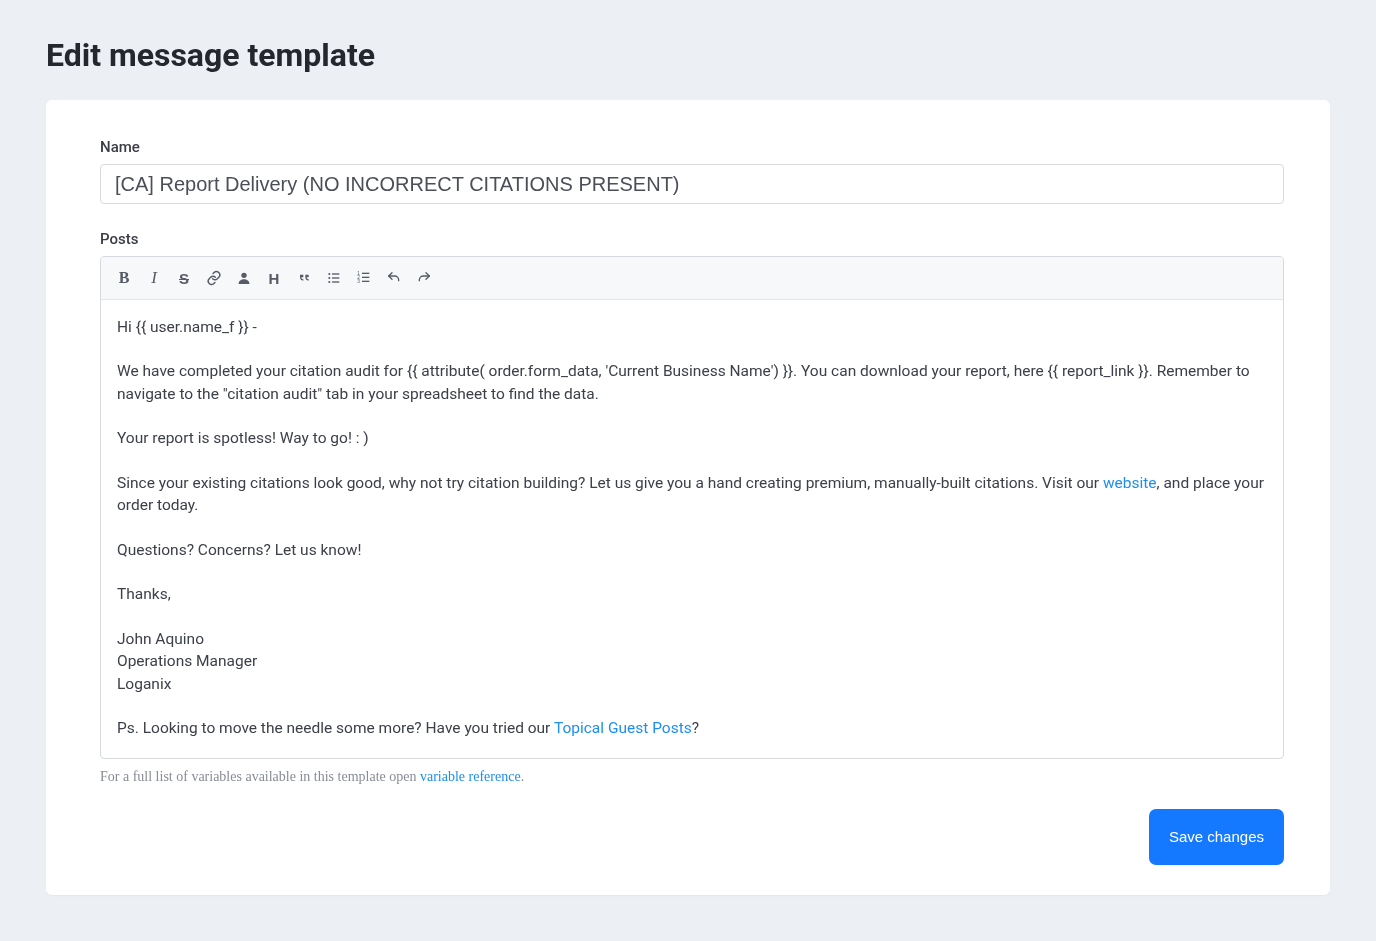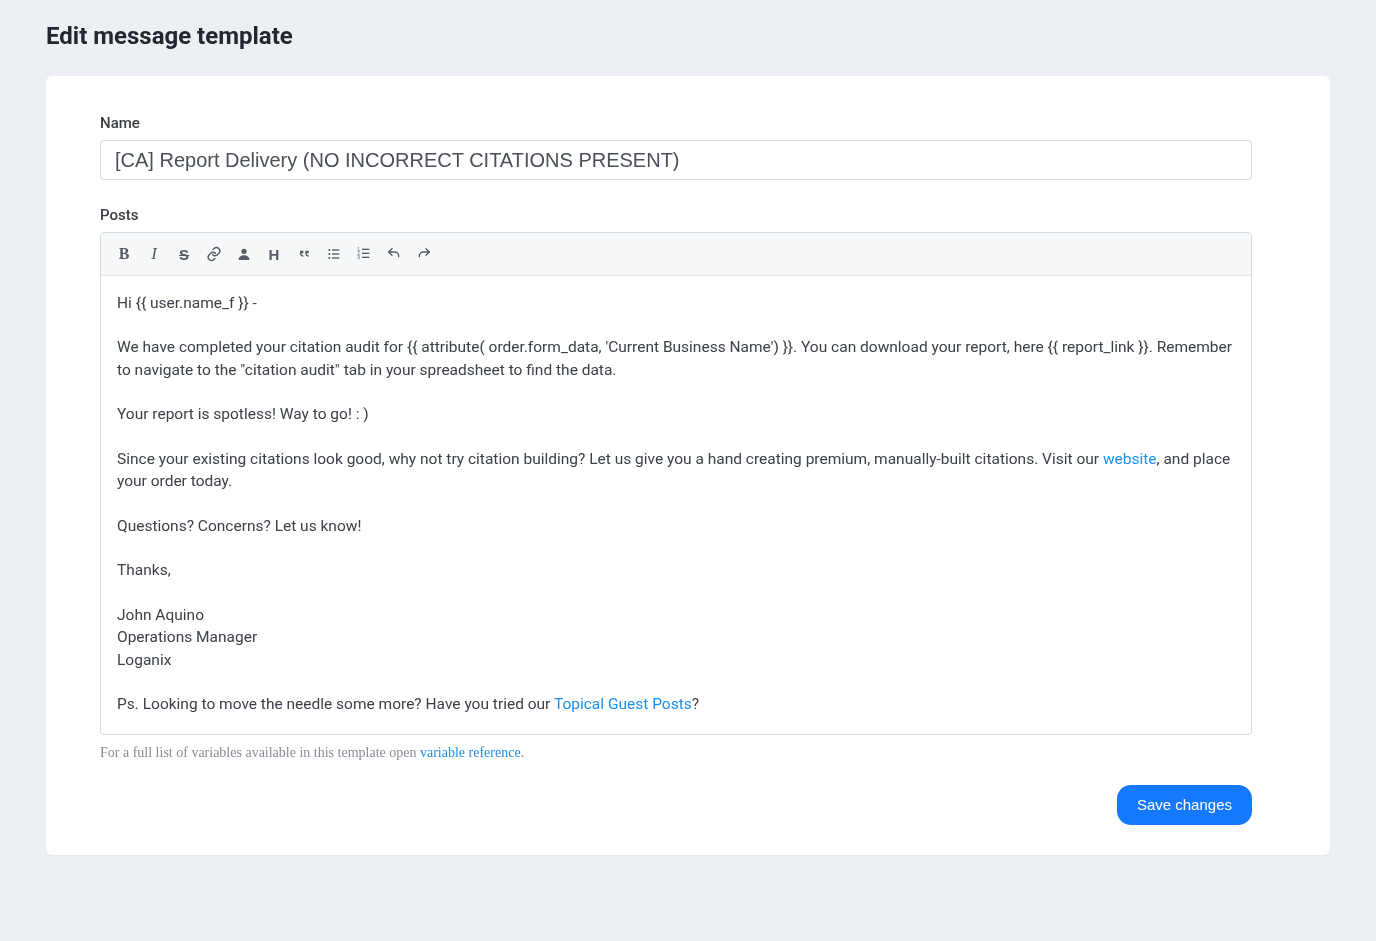--- a/index.html
+++ b/index.html
@@ -8,29 +8,29 @@
     background: #eceff3;
     font-family: -apple-system, BlinkMacSystemFont, "Segoe UI", Roboto, "Helvetica Neue", Arial, sans-serif;
     color: #2c2f36;
     width: 1376px;
     min-height: 941px;
   }
   .page {
     padding: 18px 46px 40px 46px;
   }
   h1.page-title {
-    font-size: 24px;
+    font-size: 32px;
     font-weight: 700;
     color: #24272d;
-    margin: 4px 0 26px 0;
+    margin: 18px 0 26px 0;
   }
   .card {
     background: #fff;
     border-radius: 6px;
-    padding: 38px 78px 30px 54px;
+    padding: 38px 46px 30px 54px;
     box-shadow: 0 1px 2px rgba(0,0,0,0.04);
   }
   .form-label {
     display: block;
     font-size: 15px;
     color: #3a3d45;
     margin-bottom: 8px;
     font-weight: 500;
   }
   .text-input {
@@ -92,22 +92,22 @@
 
   .actions {
     display: flex;
     justify-content: flex-end;
     margin-top: 24px;
   }
   .btn-primary {
     background: #1579ff;
     color: #fff;
     border: none;
-    border-radius: 14px;
-    height: 40px;
+    border-radius: 7px;
+    height: 56px;
     padding: 0 20px;
     font-size: 15px;
     font-weight: 500;
     cursor: pointer;
   }
 </style>
 </head>
 <body>
 
 <div class="page">

